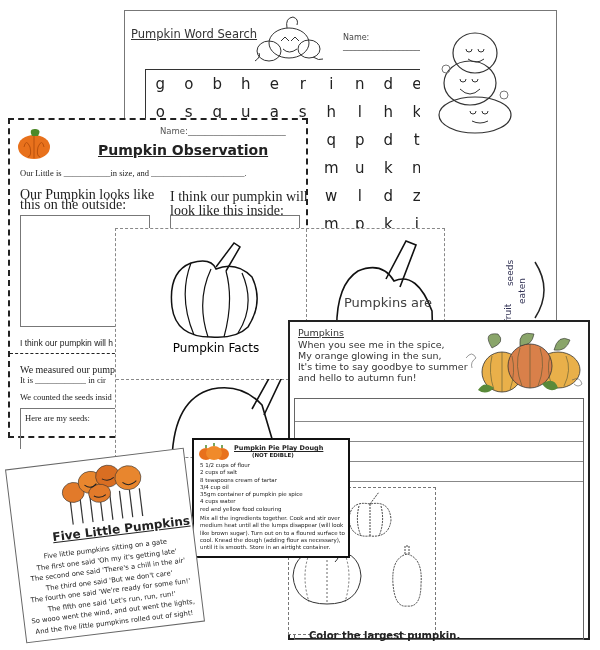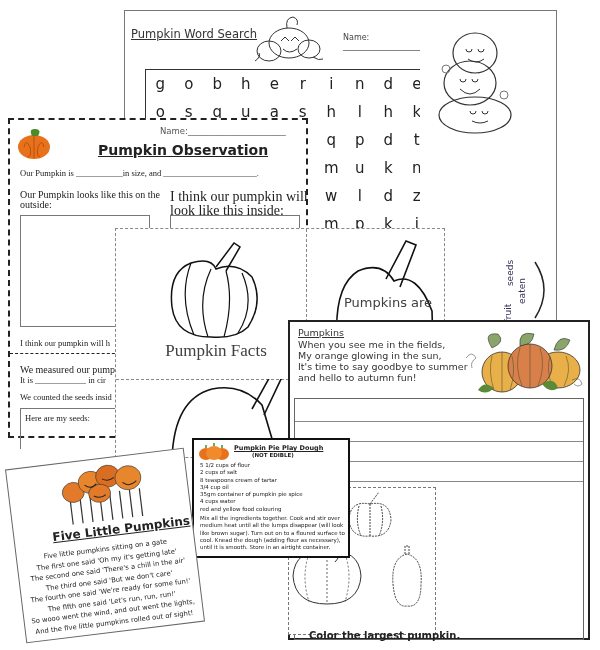--- a/index.html
+++ b/index.html
@@ -15,37 +15,37 @@
   #ws .cell { width: 28.5px; text-align: center; font-size: 15px; color: #222; }
 
   
   #ws-right { left: 420px; top: 10px; width: 137px; height: 313px; border: 1.5px solid #777; border-left: none; }
 
   
   #obs { left: 8px; top: 118px; width: 300px; height: 320px; border: 2px dashed #222; border-style: dashed; }
   #obs .name { position: absolute; left: 150px; top: 6px; font-size: 8.5px; color: #555; }
   #obs .title { position: absolute; left: 88px; top: 22px; font-size: 14px; font-weight: bold; text-decoration: underline; }
   #obs .line1 { position: absolute; left: 10px; top: 48px; font-family: "Liberation Serif", serif; font-size: 8.5px; }
-  #obs .col-l { position: absolute; left: 10px; top: 70px; width: 140px; font-family: "Liberation Serif", serif; font-size: 10px; line-height: 10px; }
+  #obs .col-l { position: absolute; left: 10px; top: 70px; width: 140px; font-family: "Liberation Serif", serif; font-size: 14px; line-height: 10px; }
   #obs .col-r { position: absolute; left: 160px; top: 70px; width: 140px; font-family: "Liberation Serif", serif; font-size: 14px; line-height: 14px; }
   #obs .box-l { position: absolute; left: 10px; top: 95px; width: 128px; height: 110px; border: 1px solid #777; }
   #obs .box-r { position: absolute; left: 160px; top: 95px; width: 128px; height: 15px; border: 1px solid #777; border-bottom: none; }
-  #obs .think { position: absolute; left: 10px; top: 218px; font-family: Liberation Serif, serif; font-size: 8.5px; }
+  #obs .think { position: absolute; left: 10px; top: 218px; font-family: Liberation Sans, sans-serif; font-size: 8.5px; }
   #obs .divider { position: absolute; left: 0; top: 233px; width: 110px; border-top: 1.5px dashed #222; }
   #obs .measure1 { position: absolute; left: 10px; top: 244px; font-family: "Liberation Serif", serif; font-size: 10px; }
   #obs .measure2 { position: absolute; left: 10px; top: 255px; font-family: "Liberation Serif", serif; font-size: 8.5px; }
   #obs .counted { position: absolute; left: 10px; top: 272px; font-family: "Liberation Serif", serif; font-size: 8.5px; }
   #obs .seeds-box { position: absolute; left: 10px; top: 288px; width: 120px; height: 40px; border: 1px solid #777; border-bottom: none; }
   #obs .seeds { position: absolute; left: 4px; top: 4px; font-family: "Liberation Serif", serif; font-size: 8.5px; }
 
   
   #facts { left: 115px; top: 228px; width: 330px; height: 230px; border: 1px dashed #888; }
   #facts .split { position: absolute; left: 190px; top: 0; height: 100%; border-left: 1px dashed #888; }
   #facts .hsplit { position: absolute; left: 0; top: 150px; width: 100%; border-top: 1px dashed #888; }
-  #facts .label { position: absolute; left: 10px; top: 112px; width: 180px; text-align: center; font-size: 17px; color: #404040; font-family: Liberation Serif, serif; }
+  #facts .label { position: absolute; left: 10px; top: 112px; width: 180px; text-align: center; font-size: 12px; color: #000000; }
   #facts .are { position: absolute; left: 228px; top: 66px; font-size: 13px; color: #404040; }
   #facts .vert { position: absolute; left: 368px; top: 30px; }
 
   
   #poem { left: 288px; top: 320px; width: 302px; height: 320px; border: 2px solid #222; }
   #poem .title { position: absolute; left: 8px; top: 5px; font-size: 9.5px; text-decoration: underline; color: #333; }
   #poem .lines { position: absolute; left: 8px; top: 17px; font-size: 9.5px; line-height: 11px; color: #333; }
   #poem .write { position: absolute; left: 4px; top: 76px; width: 288px; height: 240px; border: 1px solid #666; }
   #poem .wl { position: absolute; left: 0; width: 100%; border-top: 1px solid #888; }
 
@@ -187,21 +187,21 @@
 </div>
 
 <div class="sheet" id="obs">
   <svg style="position:absolute;left:6px;top:6px" width="36" height="34" viewBox="0 0 36 34">
     <ellipse cx="18" cy="21" rx="16" ry="12" fill="#e8711c"></ellipse>
     <path d="M8 21 Q10 12 14 21 Q16 30 12 31 M18 10 L18 32 M28 21 Q26 12 22 21 Q20 30 24 31" fill="none" stroke="#b8500c" stroke-width="1"></path>
     <path d="M16 10 Q12 2 20 3 Q26 4 22 10" fill="#4d8a2a"></path>
   </svg>
   <div class="name">Name:_______________________</div>
   <div class="title">Pumpkin Observation</div>
-  <div class="line1">Our Pumpkin is ___________in size, and ______________________.</div>
+  <div class="line1">Our Little is ___________in size, and ______________________.</div>
   <div class="col-l">Our Pumpkin looks like this on the outside:</div>
   <div class="col-r">I think our pumpkin will look like this inside:</div>
   <div class="box-l"></div>
   <div class="box-r"></div>
   <div class="think">I think our pumpkin will h</div>
   <div class="divider"></div>
   <div class="measure1">We measured our pumpkir</div>
   <div class="measure2">It is ____________ in cir</div>
   <div class="counted">We counted the seeds insid</div>
   <div class="seeds-box">
@@ -234,21 +234,21 @@
   <div style="position:absolute;left:-8px;top:18px;font-size:9px;transform:rotate(-90deg);color:#335;">seeds</div>
   <div style="position:absolute;left:4px;top:36px;font-size:9px;transform:rotate(-90deg);color:#335;">eaten</div>
   <svg style="position:absolute;left:28px;top:10px" width="16" height="60" viewBox="0 0 16 60">
       <path d="M2 2 Q20 30 2 58" fill="none" stroke="#222" stroke-width="1.5"></path>
     </svg>
 </div>
 
 <div class="sheet" id="poem">
   <div class="title">Pumpkins</div>
   <div class="lines">
-    <div>When you see me in the fields,</div>
+    <div>When you see me in the spice,</div>
     <div>My orange glowing in the sun,</div>
     <div>It's time to say goodbye to summer</div>
     <div>and hello to autumn fun!</div>
   </div>
   <svg style="position:absolute;left:172px;top:6px" width="126" height="68" viewBox="0 0 126 68">
     <path d="M30 20 Q20 4 36 6 Q44 14 30 20 Z M58 18 Q56 2 72 6 Q70 18 58 18 Z M92 22 Q96 6 108 12 Q104 24 92 22 Z" fill="#8aa56a" stroke="#333" stroke-width="0.6"></path>
     <ellipse cx="40" cy="44" rx="20" ry="20" fill="#e9b04a" stroke="#333" stroke-width="0.8"></ellipse>
     <ellipse cx="96" cy="42" rx="22" ry="18" fill="#e9b04a" stroke="#333" stroke-width="0.8"></ellipse>
     <ellipse cx="68" cy="38" rx="22" ry="22" fill="#d9804a" stroke="#333" stroke-width="0.8"></ellipse>
     <path d="M30 28 Q26 44 32 62 M40 24 L40 64 M50 28 Q54 44 48 62 M58 20 Q52 38 60 58 M68 16 L68 60 M78 20 Q84 38 76 58 M88 28 Q84 42 90 58 M104 28 Q110 42 102 58" fill="none" stroke="#553" stroke-width="0.6"></path>

